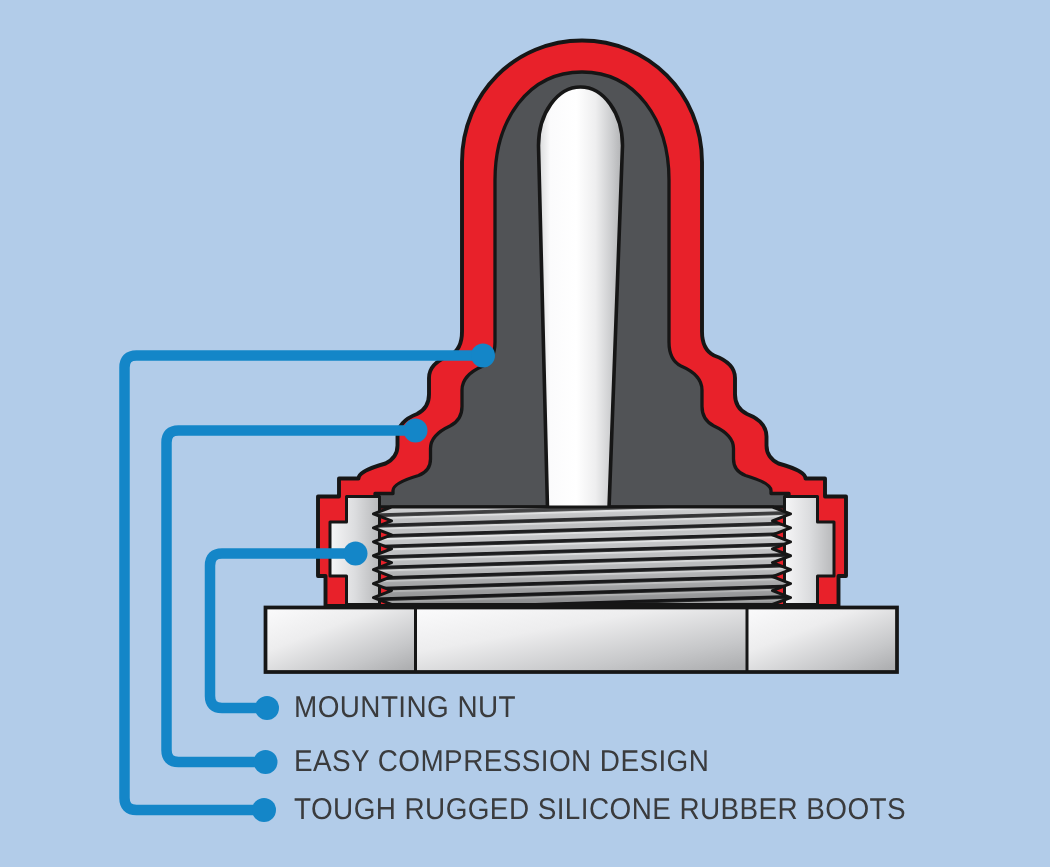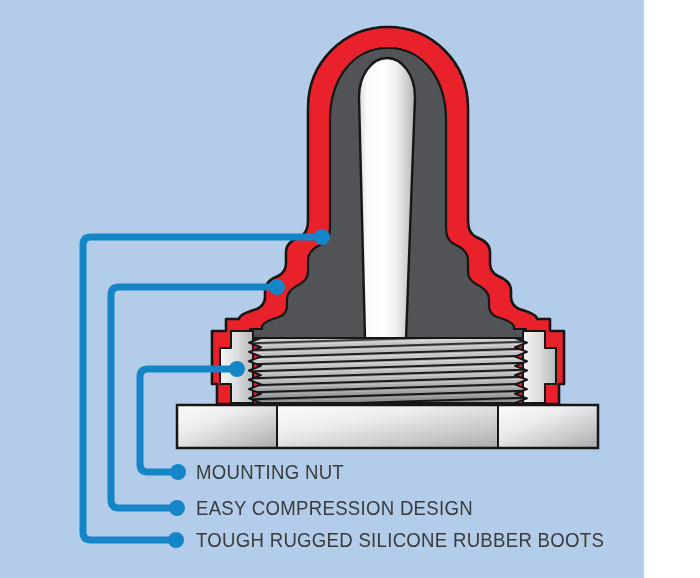--- a/index.html
+++ b/index.html
@@ -1,18 +1,18 @@
 <!DOCTYPE html>
 <html><head>
 <meta charset="utf-8">
 <style>
   html,body{margin:0;padding:0;}
   .stage{
     position:relative;
-    width:644px;height:578px;
+    width:700px;height:578px;
     background:#b2cce9;
     overflow:hidden;
     font-family:"Liberation Sans",sans-serif;
   }
   .diagram-svg{position:absolute;left:0;top:0;}
   .callout-label{
     position:absolute;
     left:196px;
     height:20px;line-height:20px;
     font-size:20px;

